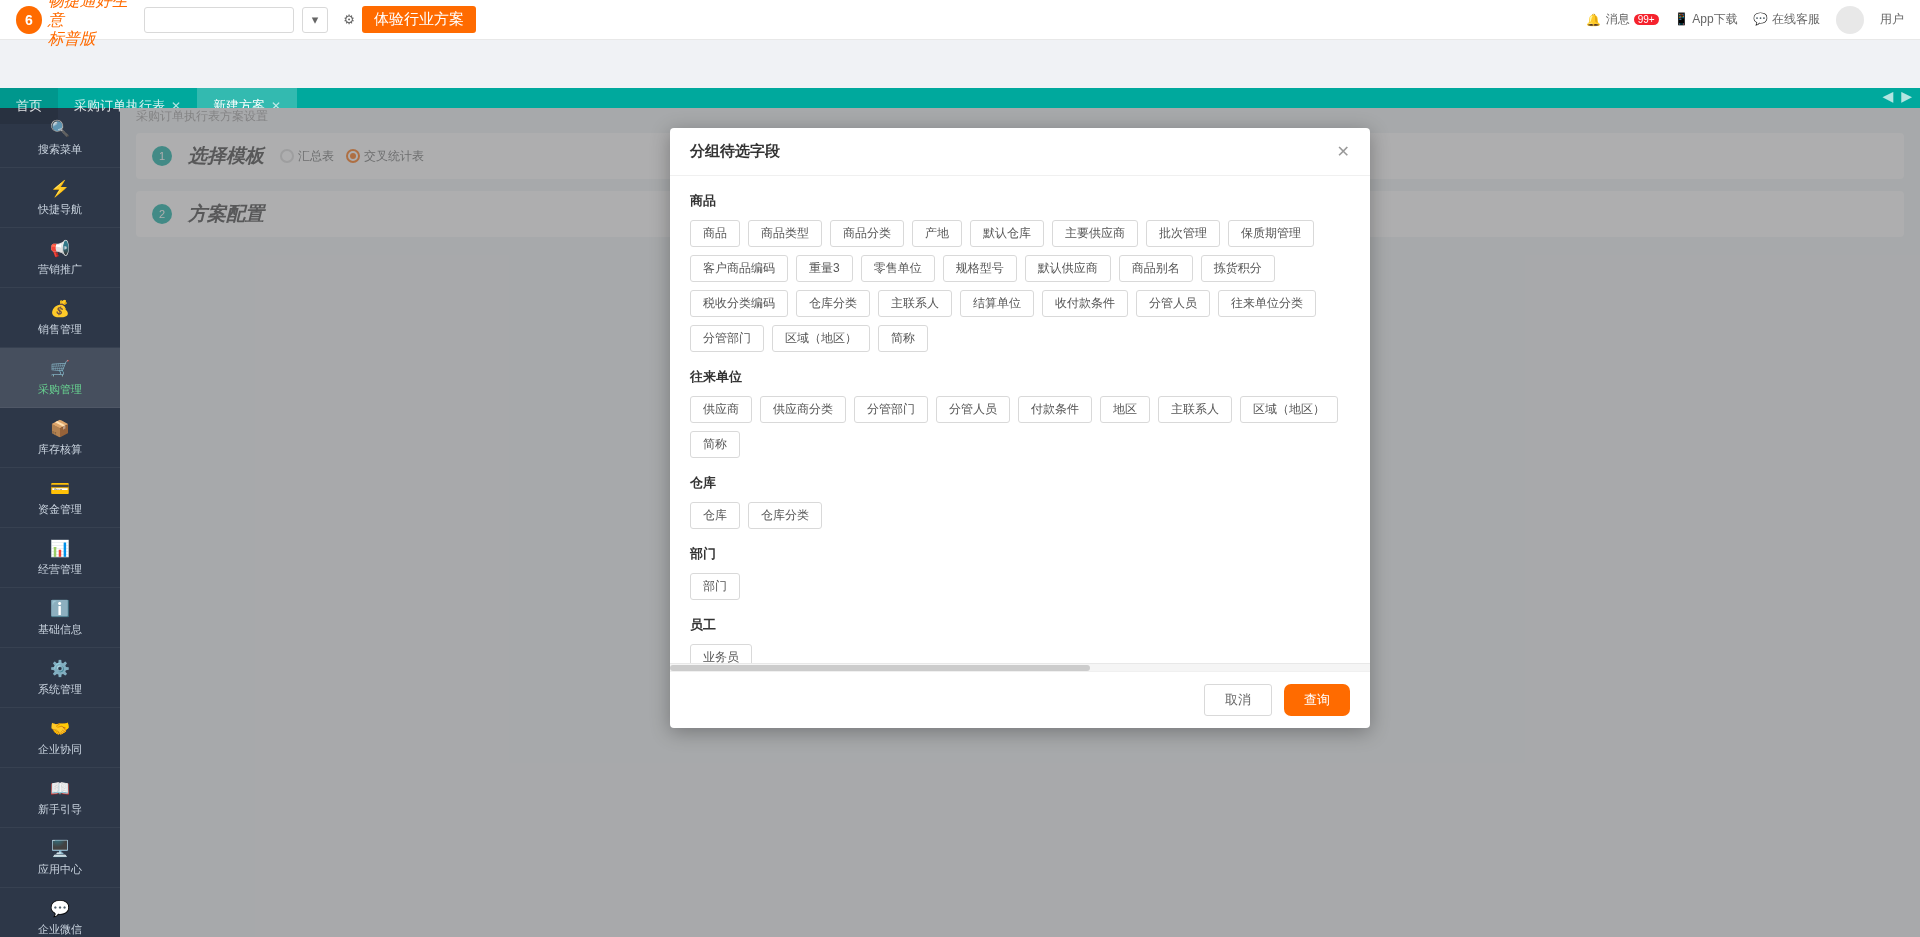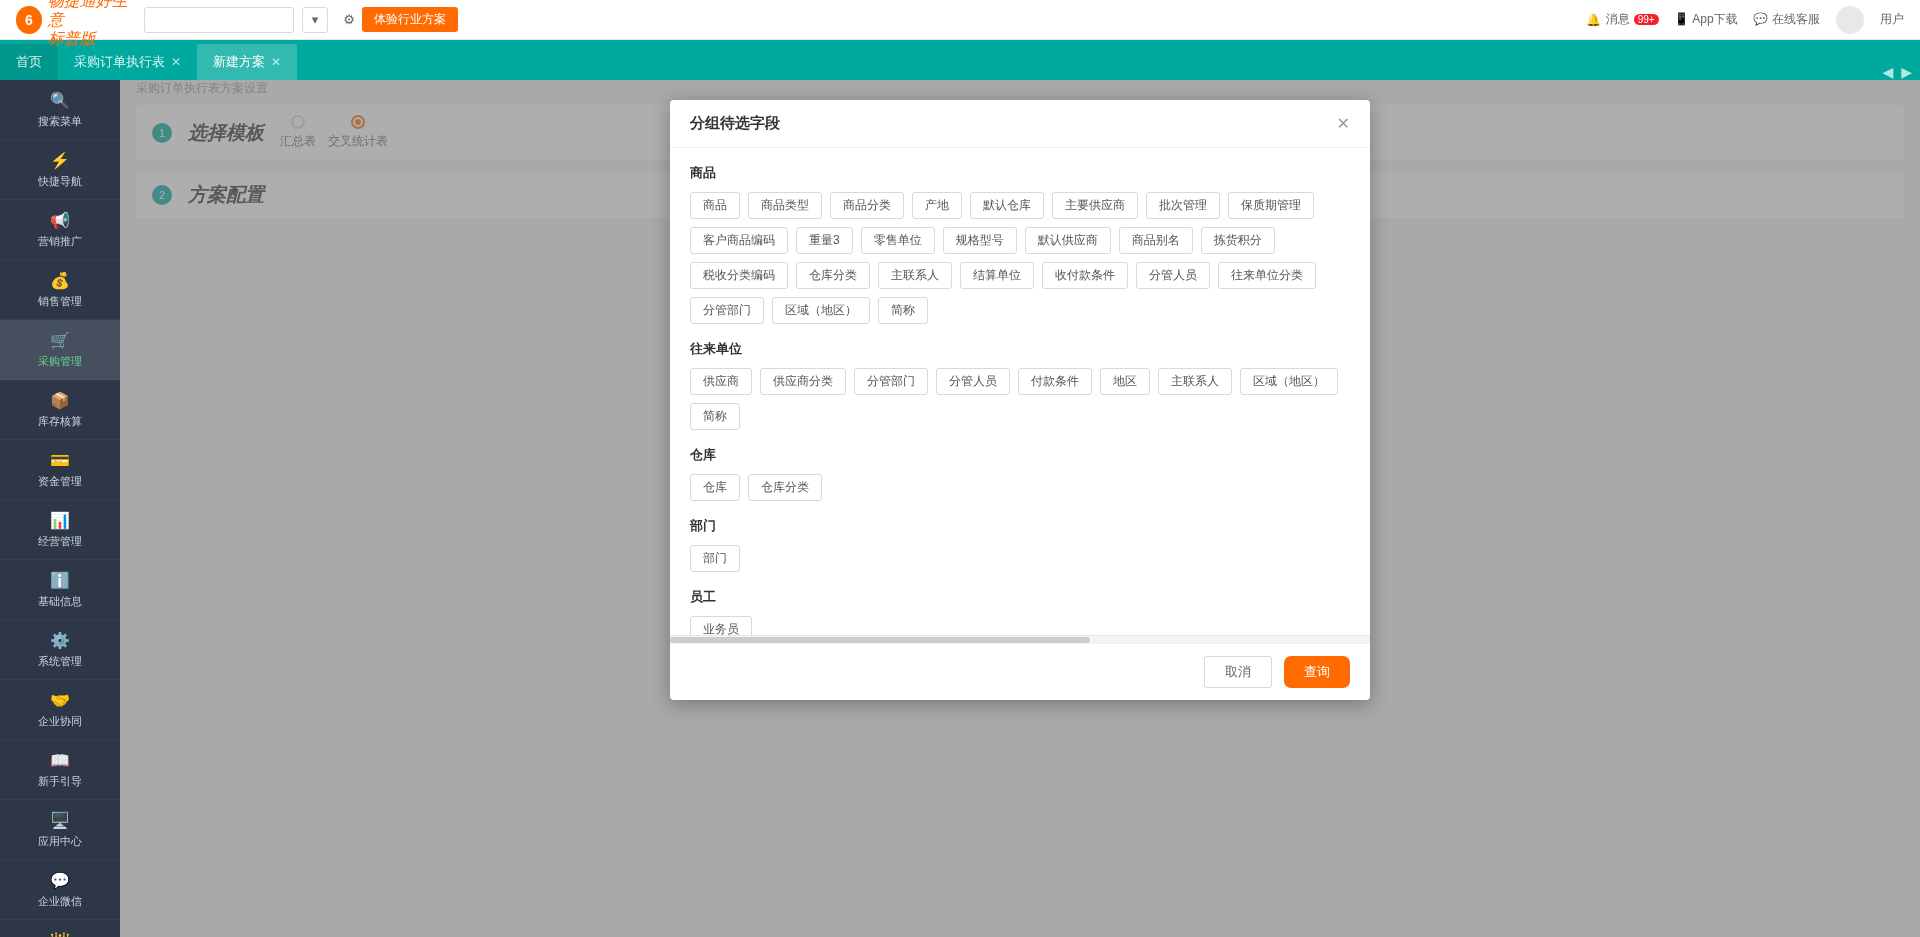--- a/index.html
+++ b/index.html
@@ -75,21 +75,21 @@
       cursor: pointer;
       color: #666;
     }
     .experience-btn {
       background: #ff6b00;
       color: white;
       border: none;
       padding: 4px 12px;
       border-radius: 3px;
       cursor: pointer;
-      font-size: 12px;
+      font-size: 15px;
     }
     .header-right {
       margin-left: auto;
       display: flex;
       align-items: center;
       gap: 16px;
       font-size: 12px;
       color: #666;
     }
     .notification-badge {
@@ -109,26 +109,27 @@
     }
     .user-avatar {
       width: 28px;
       height: 28px;
       border-radius: 50%;
       background: #e8e8e8;
     }
 
     
     .nav-tabs {
-      height: 40px;
+      height: 20px;
       background: #00a99d;
       display: flex;
-      align-items: flex-end;
+      align-items: flex-start;
       padding: 0 0 0 0;
       gap: 0;
+      margin-top: 48px;
     }
     .nav-tab {
       height: 36px;
       display: flex;
       align-items: center;
       padding: 0 16px;
       cursor: pointer;
       font-size: 13px;
       color: rgba(255,255,255,0.85);
       position: relative;
@@ -314,21 +315,20 @@
       align-items: center;
       gap: 12px;
     }
     .radio-item {
       display: flex;
       align-items: center;
       gap: 4px;
       font-size: 12px;
       color: #666;
       cursor: pointer;
-      flex-direction: column;
     }
     .radio-dot {
       width: 14px;
       height: 14px;
       border-radius: 50%;
       border: 2px solid #d9d9d9;
       display: flex;
       align-items: center;
       justify-content: center;
     }

